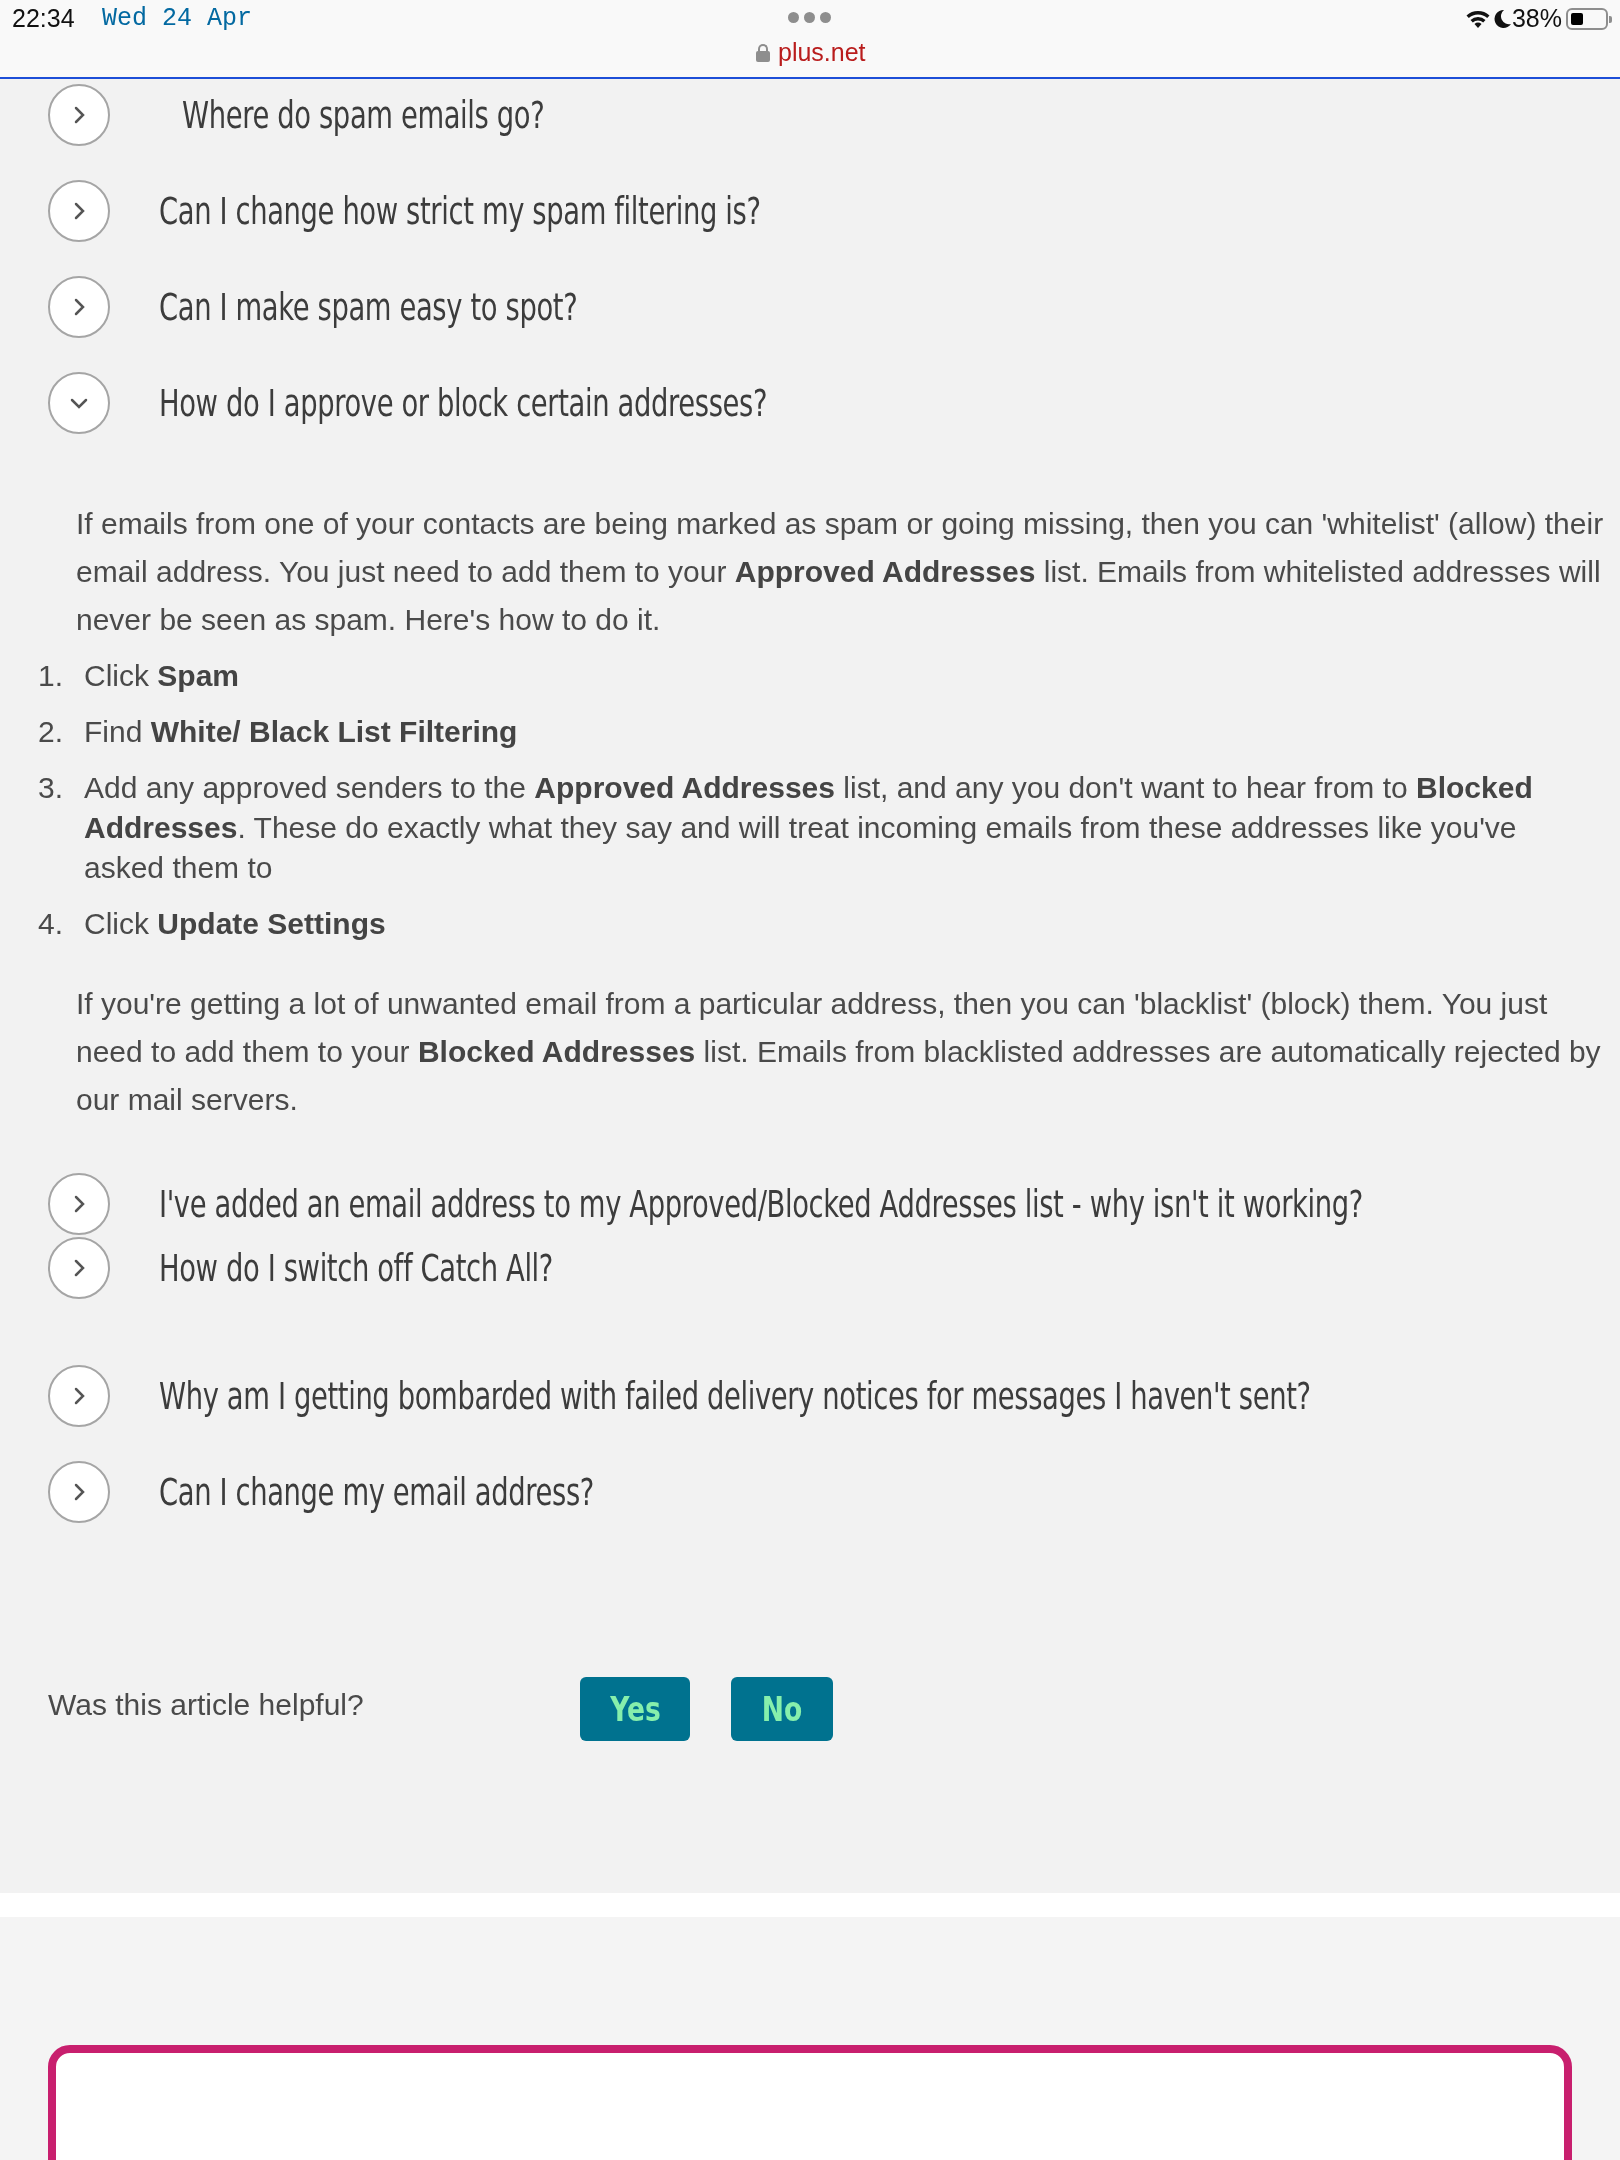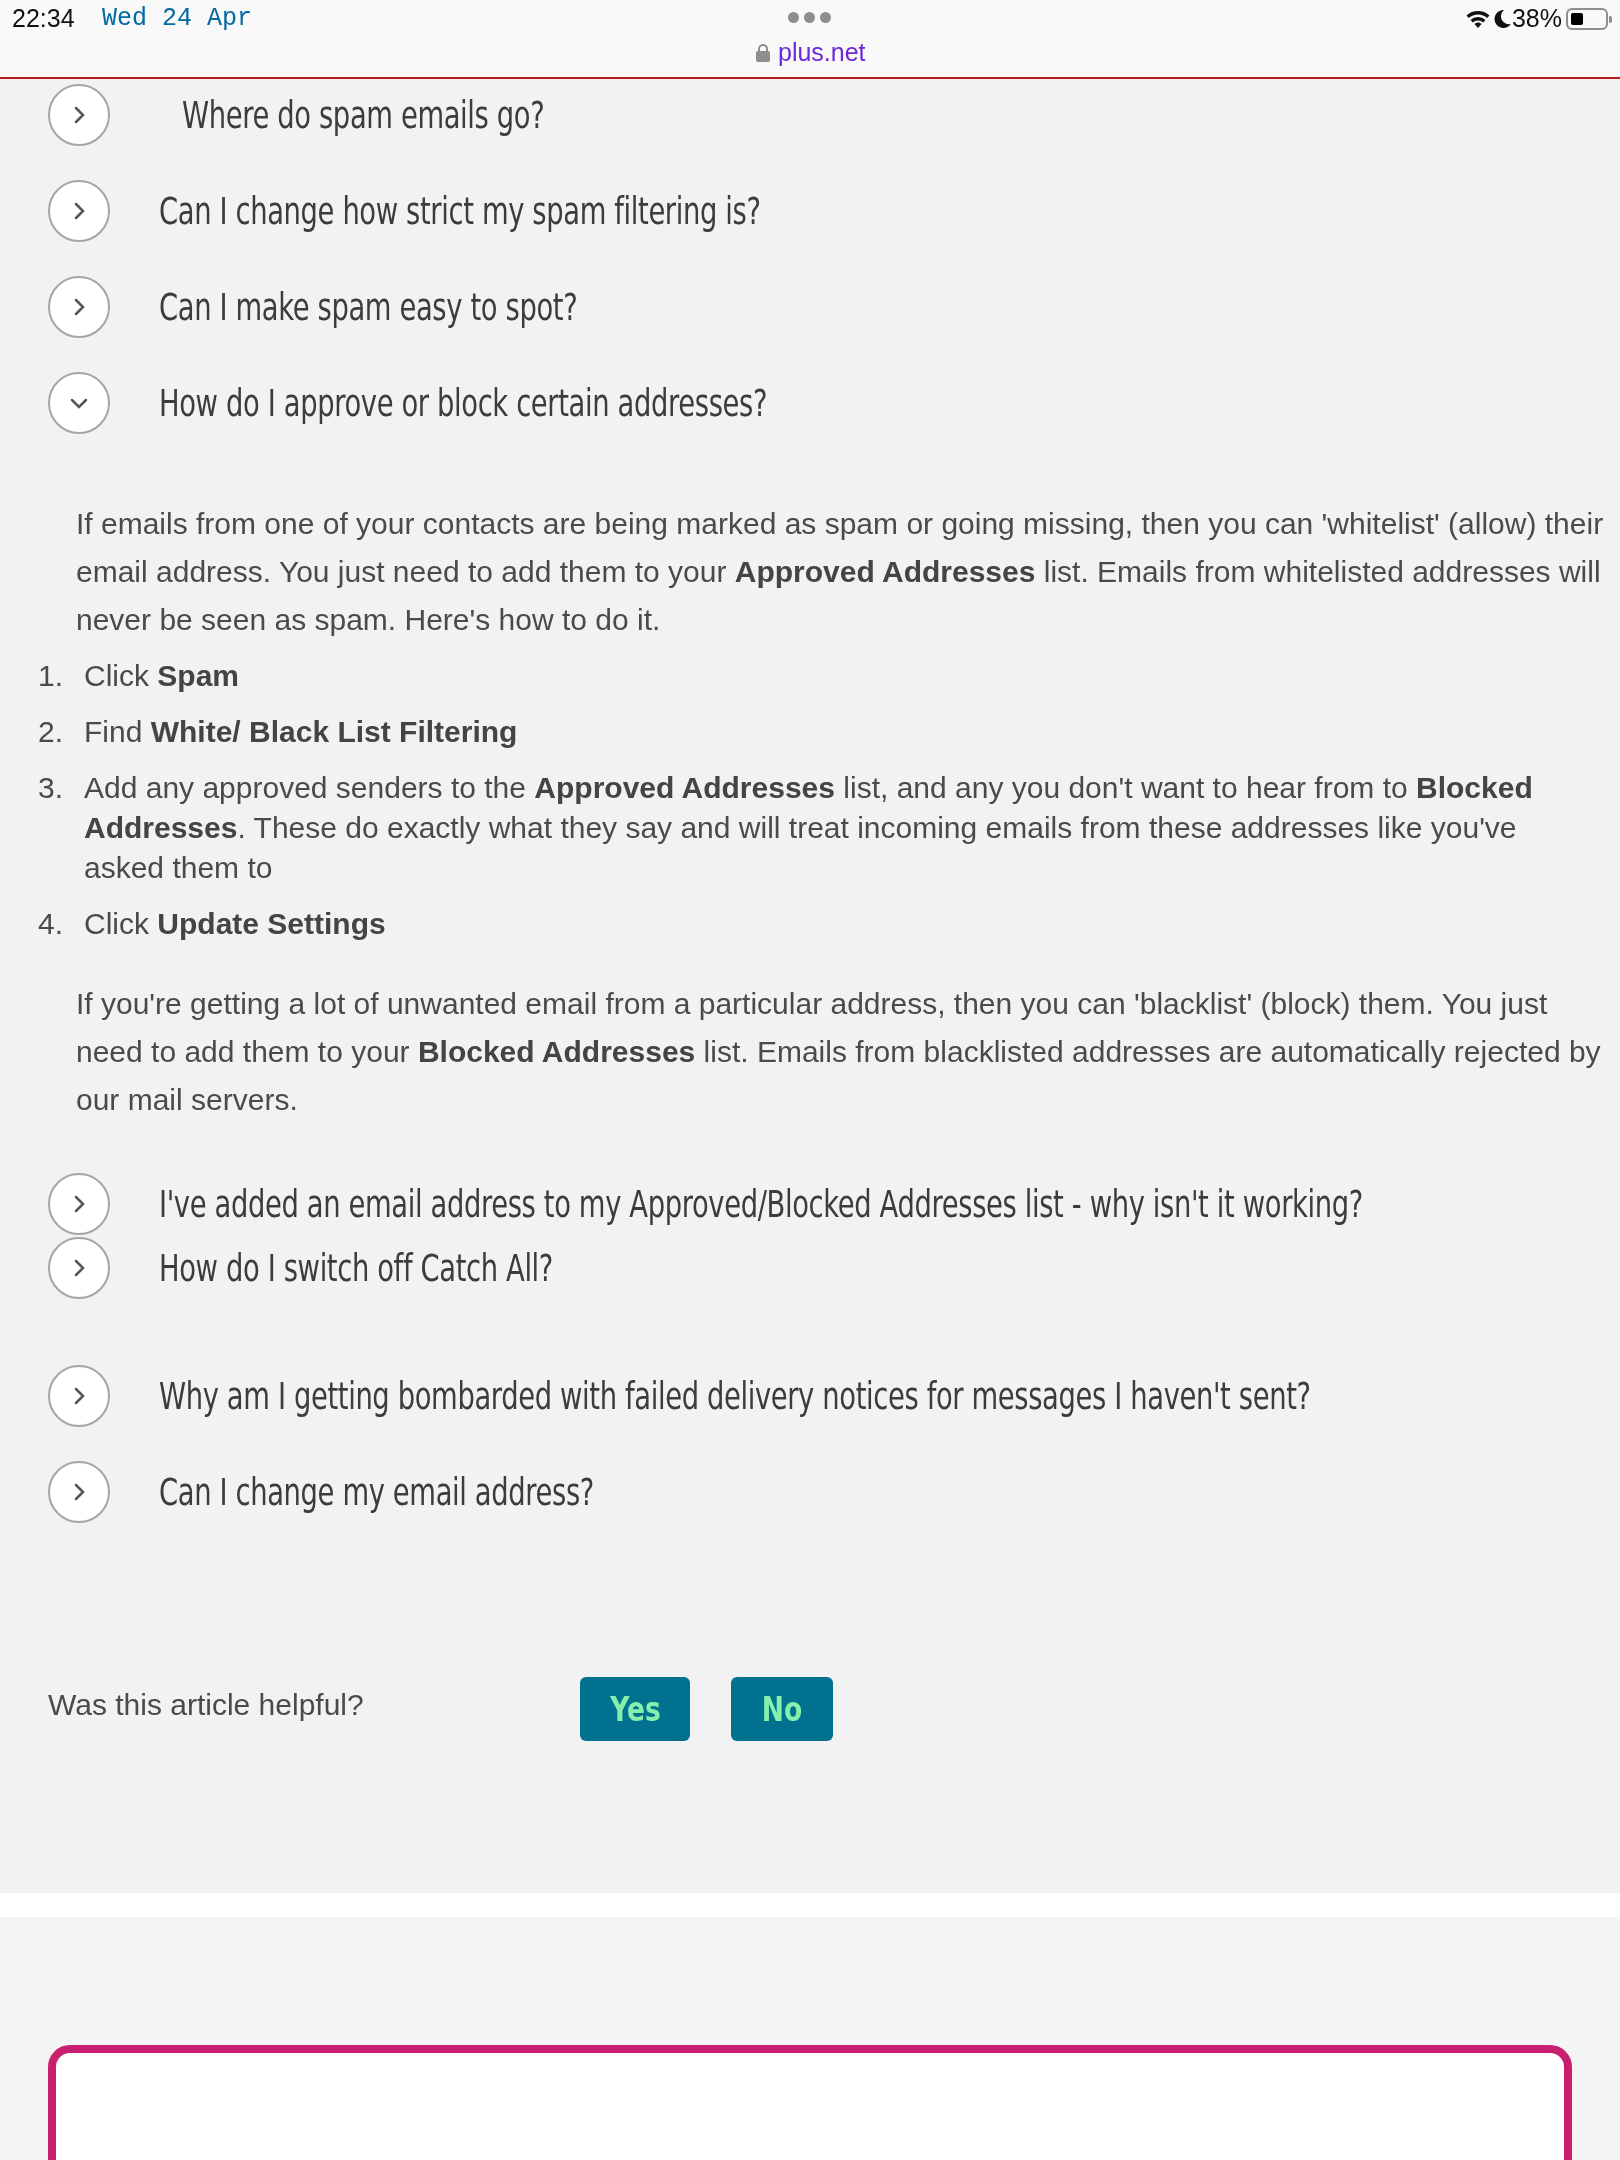--- a/index.html
+++ b/index.html
@@ -1,24 +1,24 @@
 <!DOCTYPE html>
 <html><head>
 <meta charset="utf-8">
 <style>
   html, body { margin:0; padding:0; }
   body { width:1620px; height:2160px; overflow:hidden; background:#f2f2f2; position:relative;
          font-family:"Liberation Sans", sans-serif; color:#4a4a4a; }
   .statusbar { position:absolute; left:0; top:0; width:1620px; height:77px; background:#f9f9f9;
-               border-bottom:2px solid #b91c1c; }
+               border-bottom:2px solid #1d4ed8; }
   .sb-time { position:absolute; left:12px; top:4px; font-size:25px; color:#111; }
   .sb-date { position:absolute; left:102px; top:4px; font-size:25px; color:#0369a1;font-family:Liberation Mono, monospace; }
   .sb-dots { position:absolute; left:788px; top:12px; display:flex; gap:5px; }
   .sb-dots span { width:11px; height:11px; border-radius:50%; background:#8e8e8e; display:block; }
-  .sb-url { position:absolute; left:756px; top:38px; font-size:25px; color:#6d28d9; display:flex; align-items:center; gap:8px; }
+  .sb-url { position:absolute; left:756px; top:38px; font-size:25px; color:#b91c1c; display:flex; align-items:center; gap:8px; }
   .lock { width:14px; height:18px; position:relative; }
   .lock::before { content:""; position:absolute; left:2px; top:0; width:10px; height:9px; border:2px solid #8e8e8e; border-bottom:none; border-radius:6px 6px 0 0; box-sizing:border-box;}
   .lock::after { content:""; position:absolute; left:0; top:7px; width:14px; height:11px; background:#8e8e8e; border-radius:2px; }
   .sb-right { position:absolute; right:12px; top:4px; display:flex; align-items:center; font-size:25px; color:#111; }
   .battery { width:42px; height:22px; border:2px solid #8e8e8e; border-radius:6px; box-sizing:border-box; position:relative; margin-left:4px;}
   .battery::before { content:""; position:absolute; left:3px; top:3px; width:12px; height:12px; background:#000; border-radius:2px; }
   .battery::after { content:""; position:absolute; right:-6px; top:6px; width:3px; height:7px; background:#8e8e8e; border-radius:0 2px 2px 0; }
 
   .faq { position:absolute; left:48px; height:64px; display:flex; align-items:center; cursor:pointer; }
   .circle { width:62px; height:62px; border-radius:50%; border:2px solid #a5a5a5; background:#fff; box-sizing:border-box;

